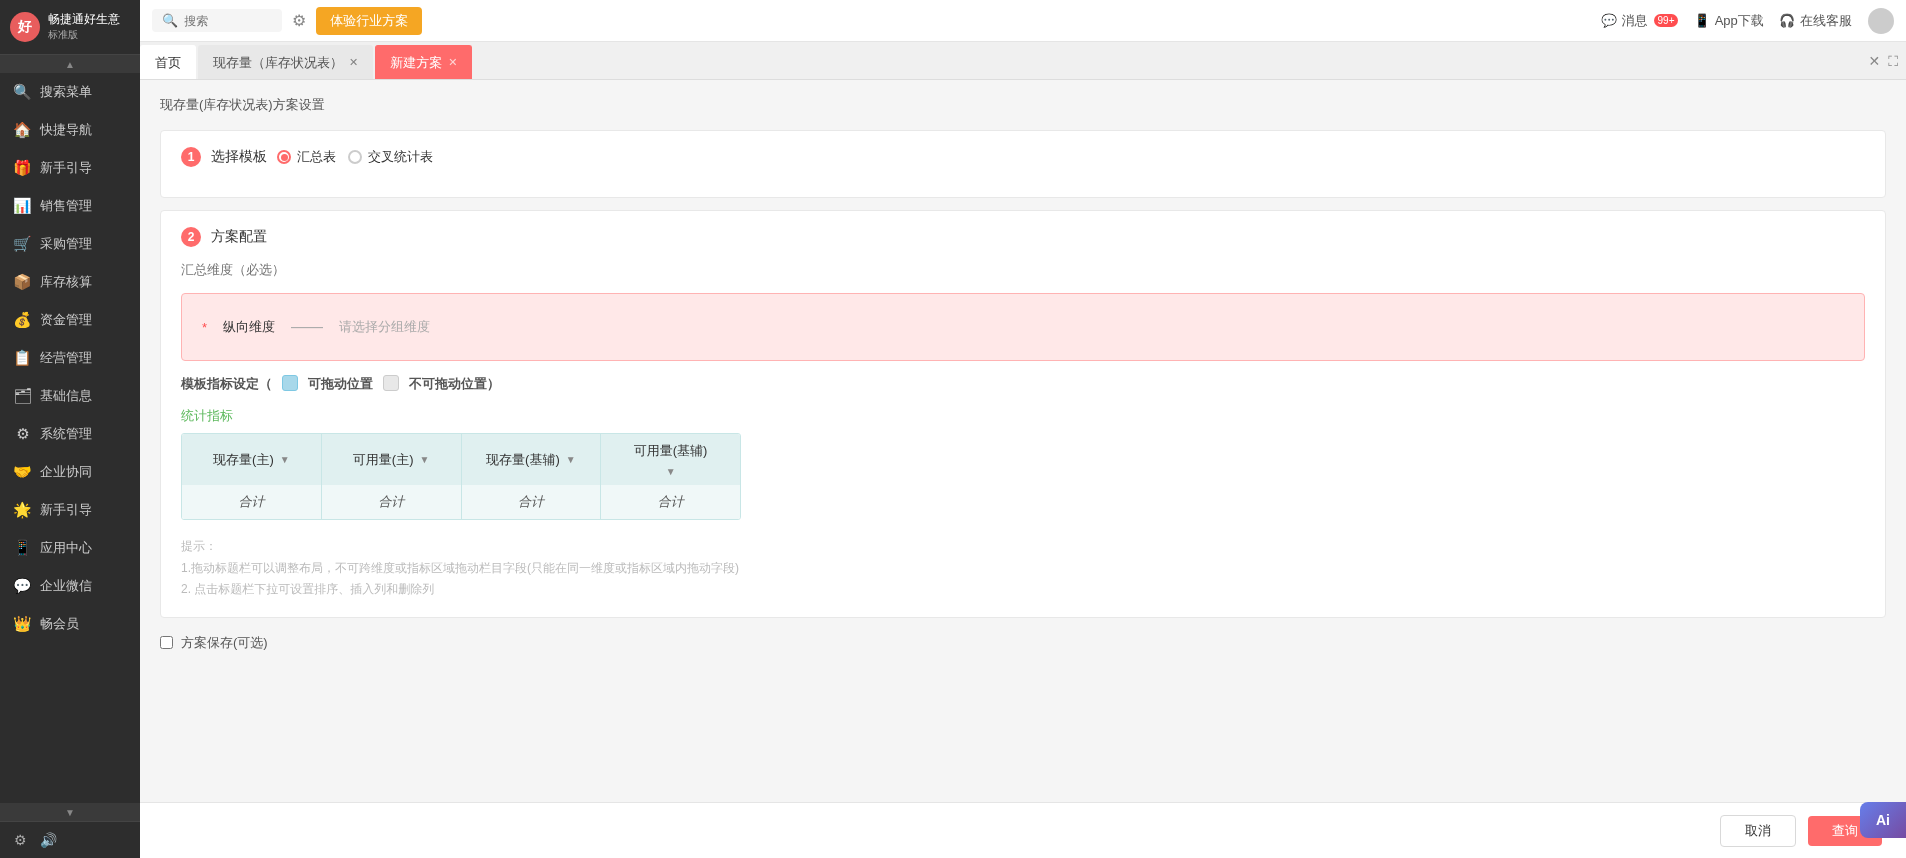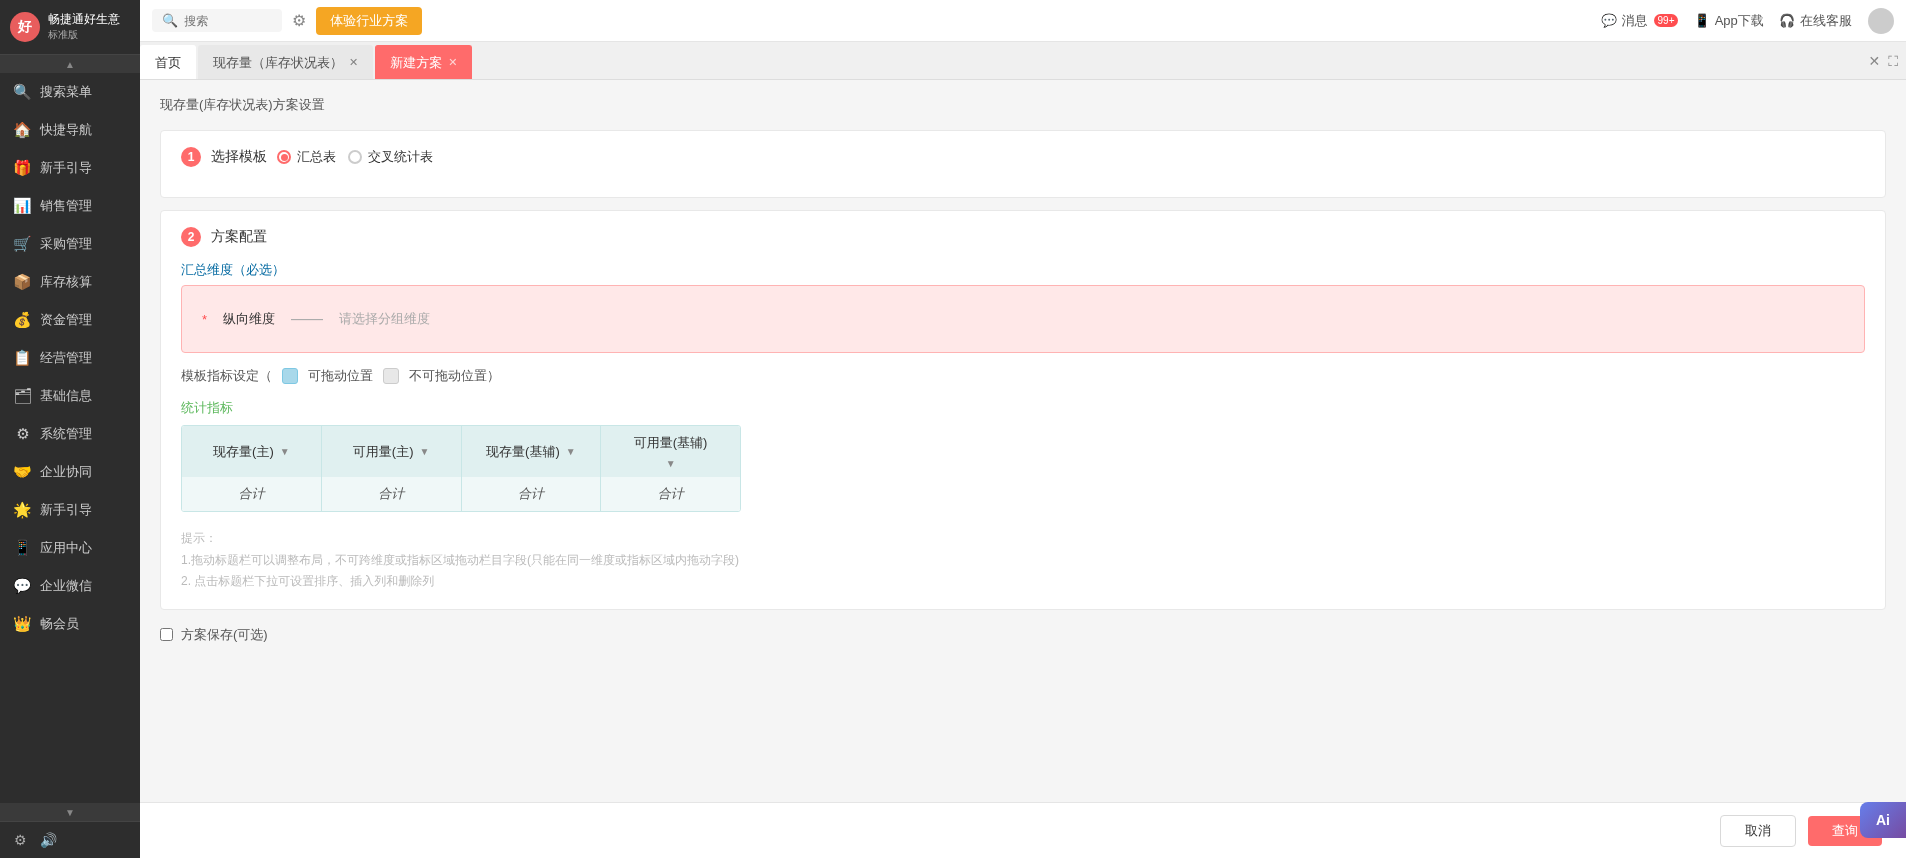--- a/index.html
+++ b/index.html
@@ -166,37 +166,37 @@
     }
     .radio-dot.checked { border-color: #ff6b6b; }
     .radio-dot.checked::after {
       content: '';
       width: 7px; height: 7px;
       background: #ff6b6b;
       border-radius: 50%;
     }
 
     
-    .dimension-label { font-size: 13px; color: #0369a1; margin-bottom: 6px; }
+    .dimension-label { font-size: 13px; color: #737373; margin-bottom: 14px; }
 
     .dimension-box {
       background: #ffe8e8;
       border: 1px solid #ffb3b3;
       border-radius: 4px;
       padding: 24px 20px;
       display: flex; align-items: center; gap: 16px;
       margin-bottom: 14px;
     }
     .dimension-required { color: #ff4d4f; font-size: 13px; }
     .dimension-name { font-size: 13px; color: #333; }
     .dimension-divider { color: #aaa; font-size: 16px; }
     .dimension-placeholder { color: #aaa; font-size: 13px; }
 
     
-    .indicator-settings { display: flex; align-items: center; gap: 10px; margin-bottom: 14px; font-size: 13px; color: #555; }
+    .indicator-settings { display: flex; align-items: flex-start; gap: 10px; margin-bottom: 14px; font-size: 13px; color: #555; font-weight: bold; }
     .indicator-badge {
       width: 16px; height: 16px; border-radius: 3px;
       display: inline-block; vertical-align: middle;
     }
     .badge-draggable { background: #a8d8ea; border: 1px solid #7ec8e3; }
     .badge-not-draggable { background: #e8e8e8; border: 1px solid #ccc; }
 
     
     .stats-label { color: #5cb85c; font-size: 13px; margin-bottom: 8px; }
     .stats-table { border: 1px solid #c8e6e6; border-radius: 3px; overflow: hidden; width: 560px; }

